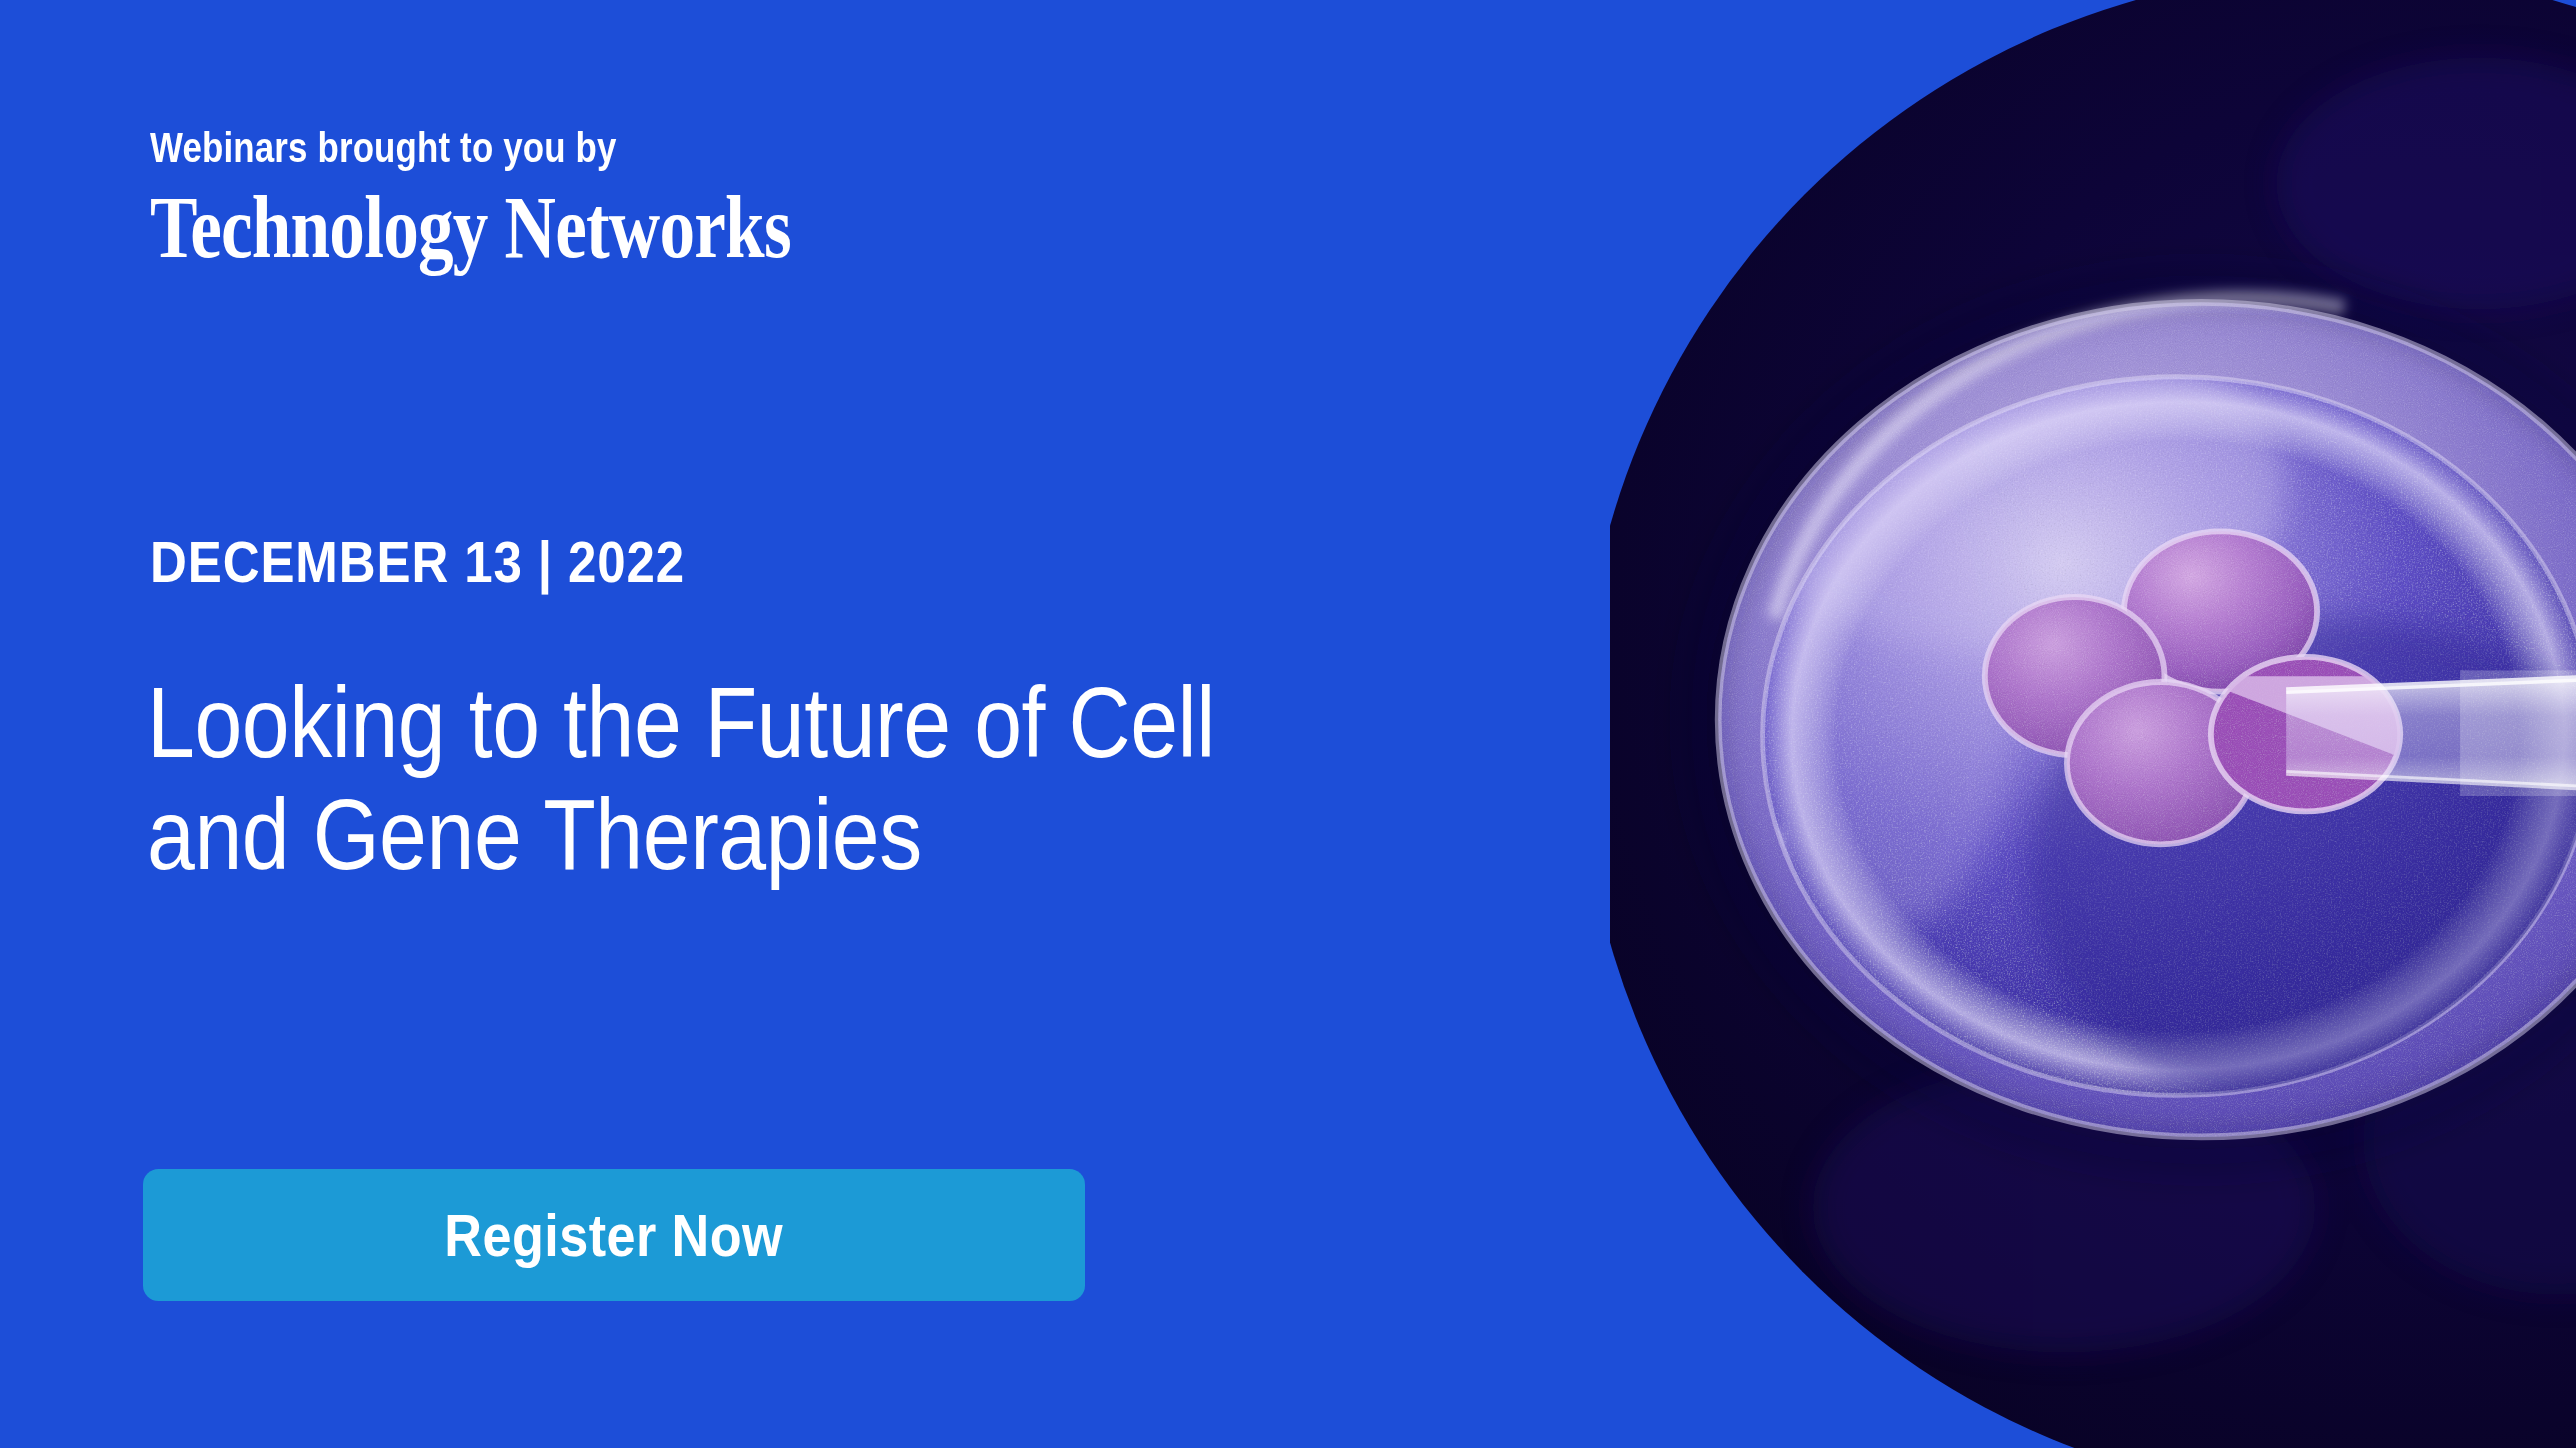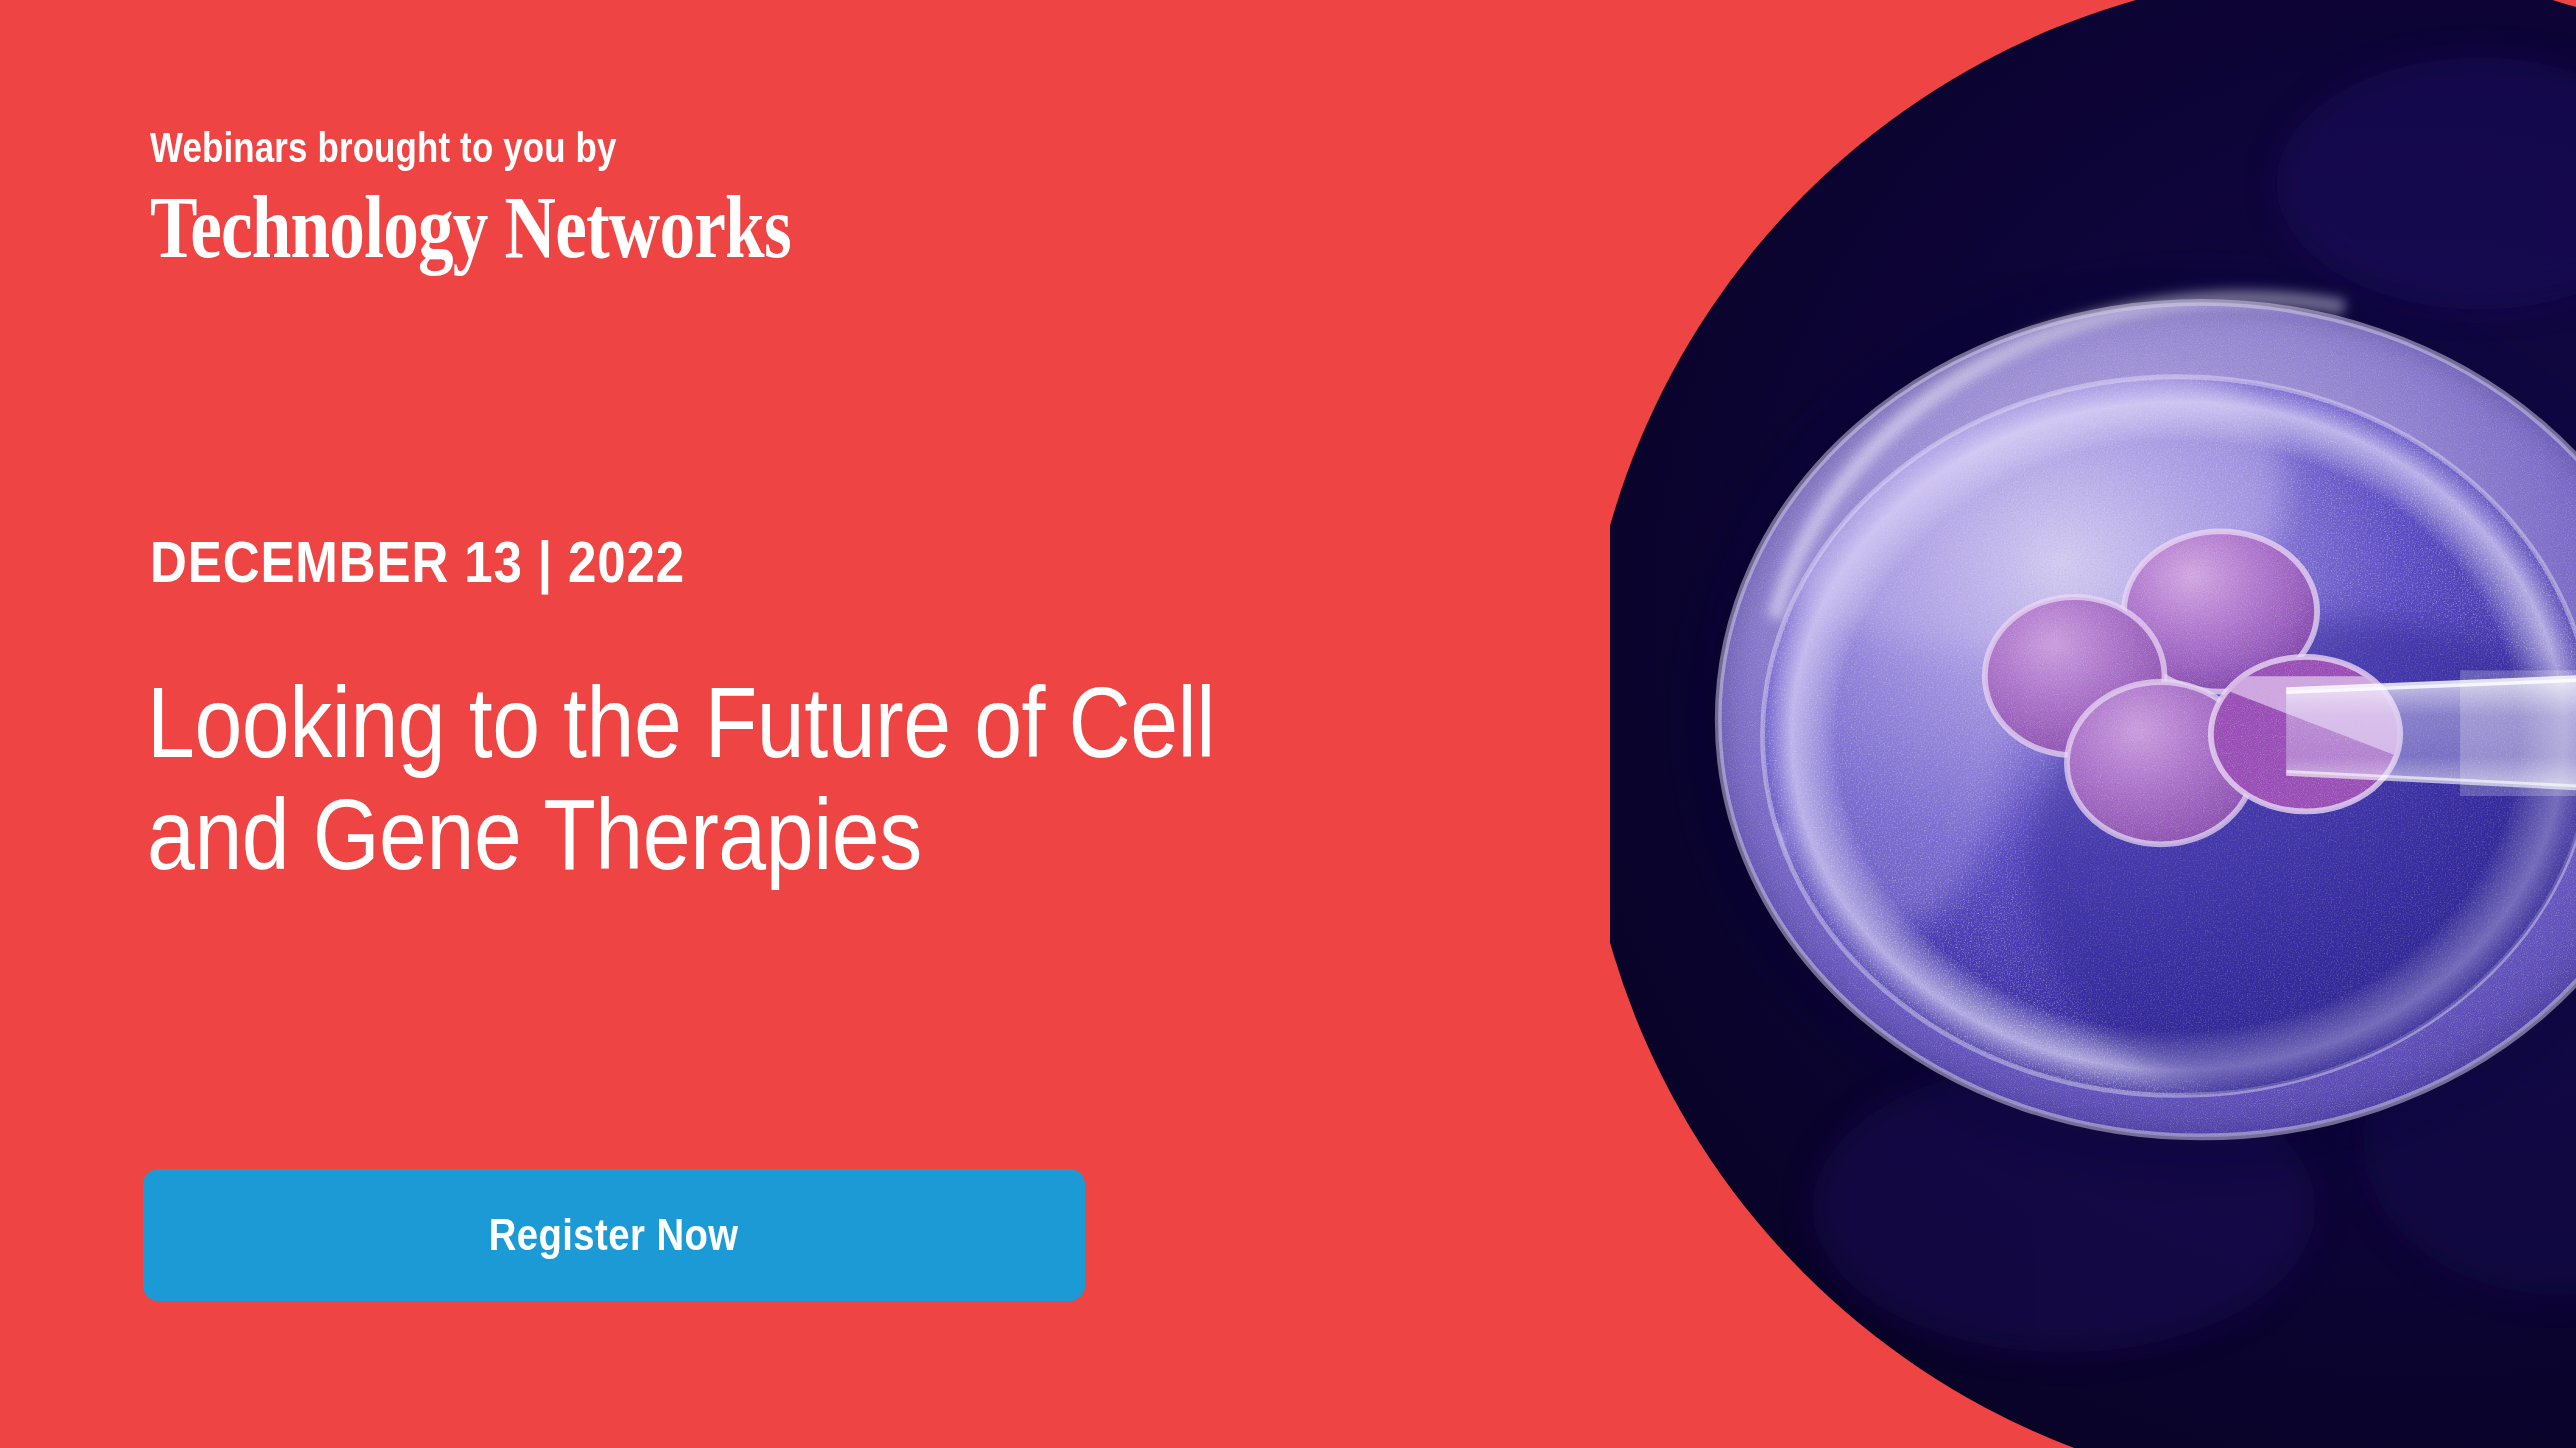--- a/index.html
+++ b/index.html
@@ -5,21 +5,21 @@
   html, body {
     margin: 0;
     padding: 0;
     background: #1a1a1a;
   }
   #banner {
     position: relative;
     width: 2576px;
     height: 1449px;
     overflow: hidden;
-    background: #ef4444;
+    background: #1d4ed8;
     font-family: "Liberation Sans", sans-serif;
   }
 
   
   #artwork {
     position: absolute;
     top: 0; right: 0;
     width: 966px;
     height: 1449px;
     overflow: hidden;
@@ -99,21 +99,21 @@
     left: 143px;
     top: 1169px;
     width: 942px;
     height: 132px;
     background: #1c9ad6;
     border: none;
     border-radius: 15.5px;
     color: #ffffff;
     font-family: "Liberation Sans", sans-serif;
     font-weight: bold;
-    font-size: 44px;
+    font-size: 60px;
     letter-spacing: 0.5px;
     cursor: pointer;
     padding: 0;
     display: flex;
     align-items: center;
     justify-content: center;
   }
   .cta-button span {
     transform: scaleX(0.87);
     display: inline-block;

